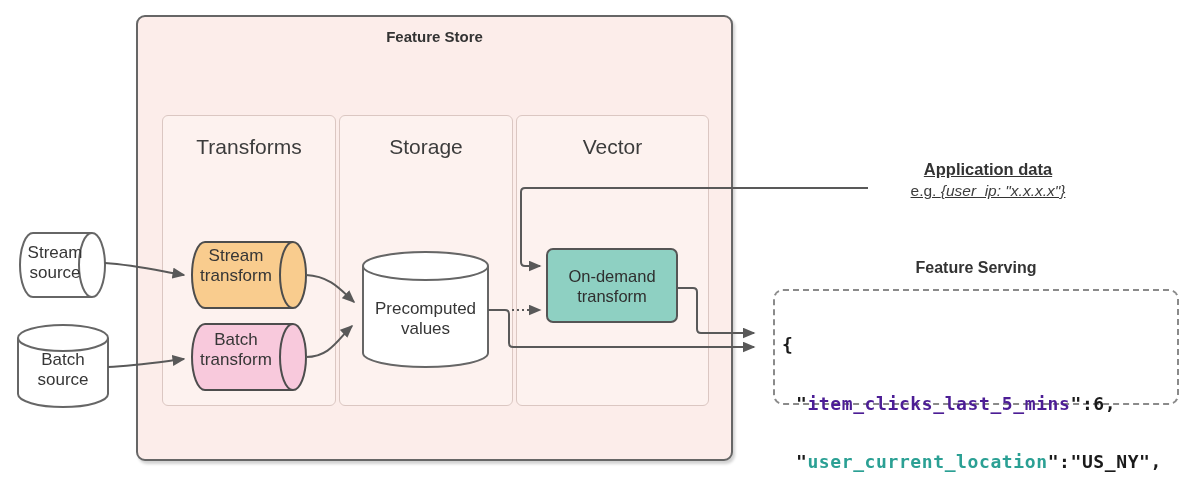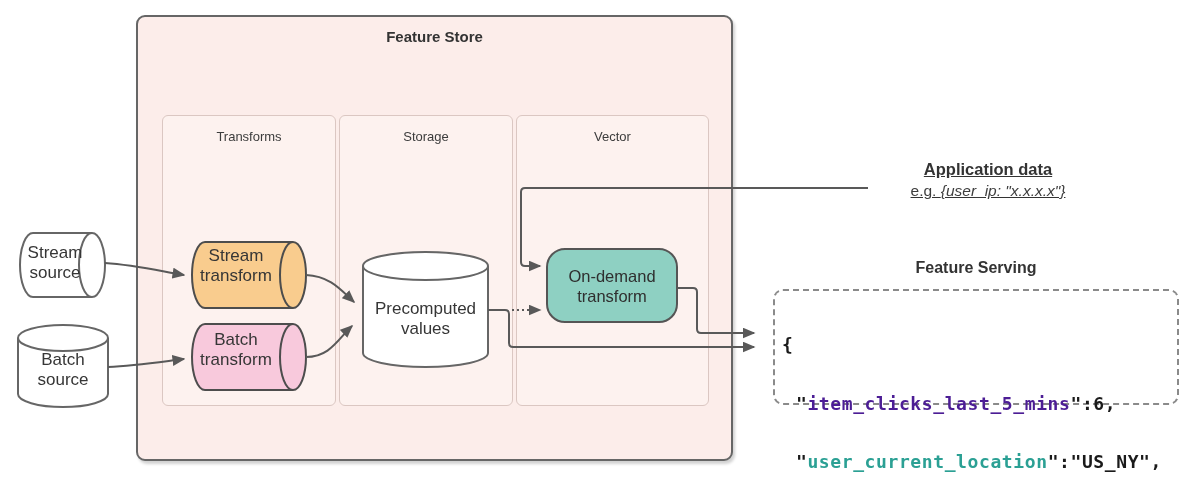--- a/index.html
+++ b/index.html
@@ -13,21 +13,21 @@
           box-shadow:2px 3px 3px rgba(0,0,0,0.18);z-index:1;}
   .fs-title{left:136px;top:28px;width:597px;text-align:center;font-weight:bold;
             font-size:15px;color:#333;z-index:2;}
 
   
   .col{top:115px;height:291px;box-sizing:border-box;background:#fdf2ef;
        border:1px solid #dbc7c2;border-radius:6px;z-index:2;}
   .col-transforms{left:162px;width:174px;}
   .col-storage{left:339px;width:174px;}
   .col-serving{left:516px;width:193px;}
-  .col-header{text-align:center;margin-top:13px;font-size:13px;color:#3c3c3c;}
+  .col-header{text-align:center;margin-top:19px;font-size:21px;color:#3c3c3c;}
 
   
   .on-demand{left:546px;top:248px;width:132px;height:75px;box-sizing:border-box;
              border:2px solid #555;border-radius:7px;display:flex;flex-direction:column;
              justify-content:center;align-items:center;font-size:16.5px;line-height:20px;
              color:#2f2f2f;z-index:3;}
 
   
   #overlay{left:0;top:0;width:1200px;height:483px;z-index:4;pointer-events:none;}
 
@@ -66,21 +66,21 @@
   <div class="abs col col-transforms">
     <div class="col-header">Transforms</div>
   </div>
   <div class="abs col col-storage">
     <div class="col-header">Storage</div>
   </div>
   <div class="abs col col-serving">
     <div class="col-header">Vector</div>
   </div>
 
-  <div class="abs on-demand" style="background-color: rgb(142, 208, 194); border-radius: 19px;">
+  <div class="abs on-demand" style="background-color: rgb(142, 208, 194);">
     <span>On-demand</span>
     <span>transform</span>
   </div>
 
   <svg id="overlay" class="abs" width="1200" height="483" viewBox="0 0 1200 483" xmlns="http://www.w3.org/2000/svg">
     <defs>
       <marker id="ah" viewBox="0 0 13 11" refX="11.5" refY="5.5" markerWidth="13" markerHeight="11" markerUnits="userSpaceOnUse" orient="auto">
         <path d="M0,0 L13,5.5 L0,11 Z" fill="#595959"></path>
       </marker>
     </defs>

